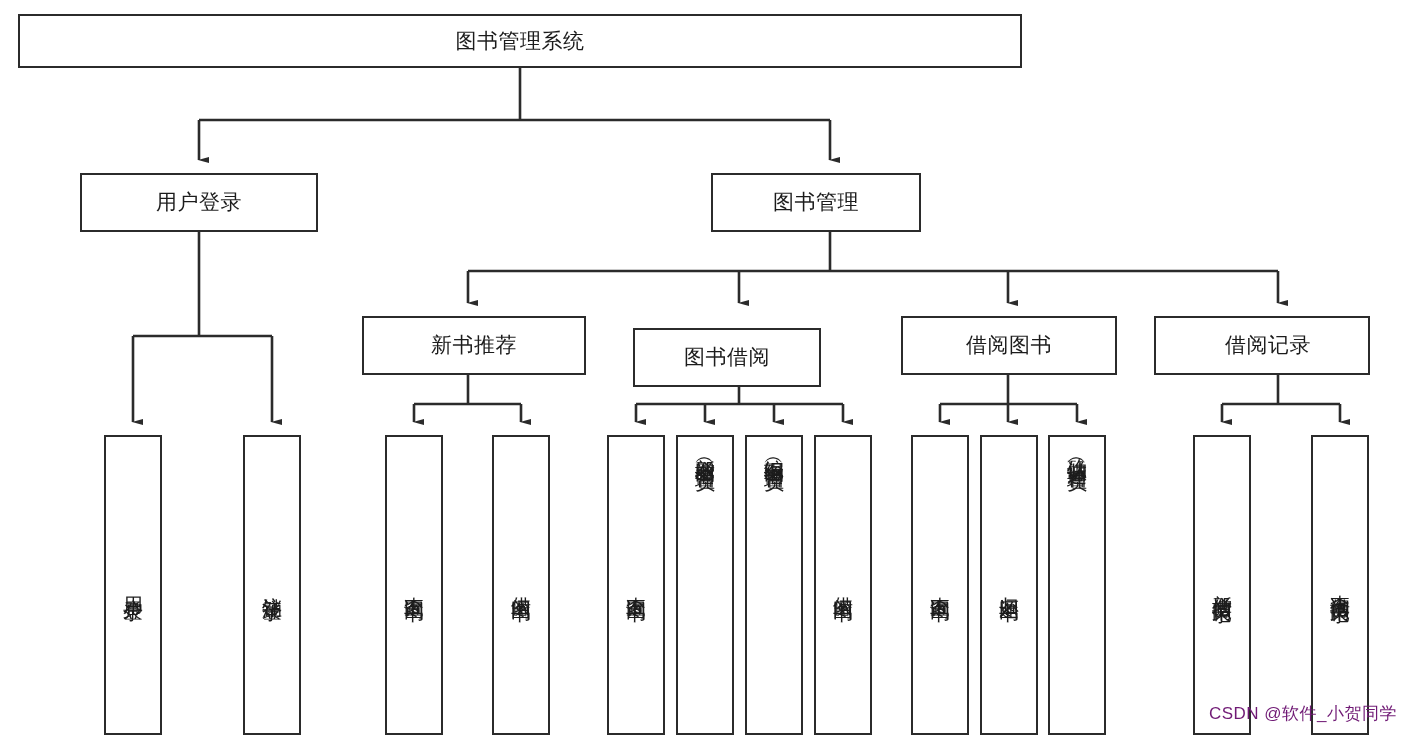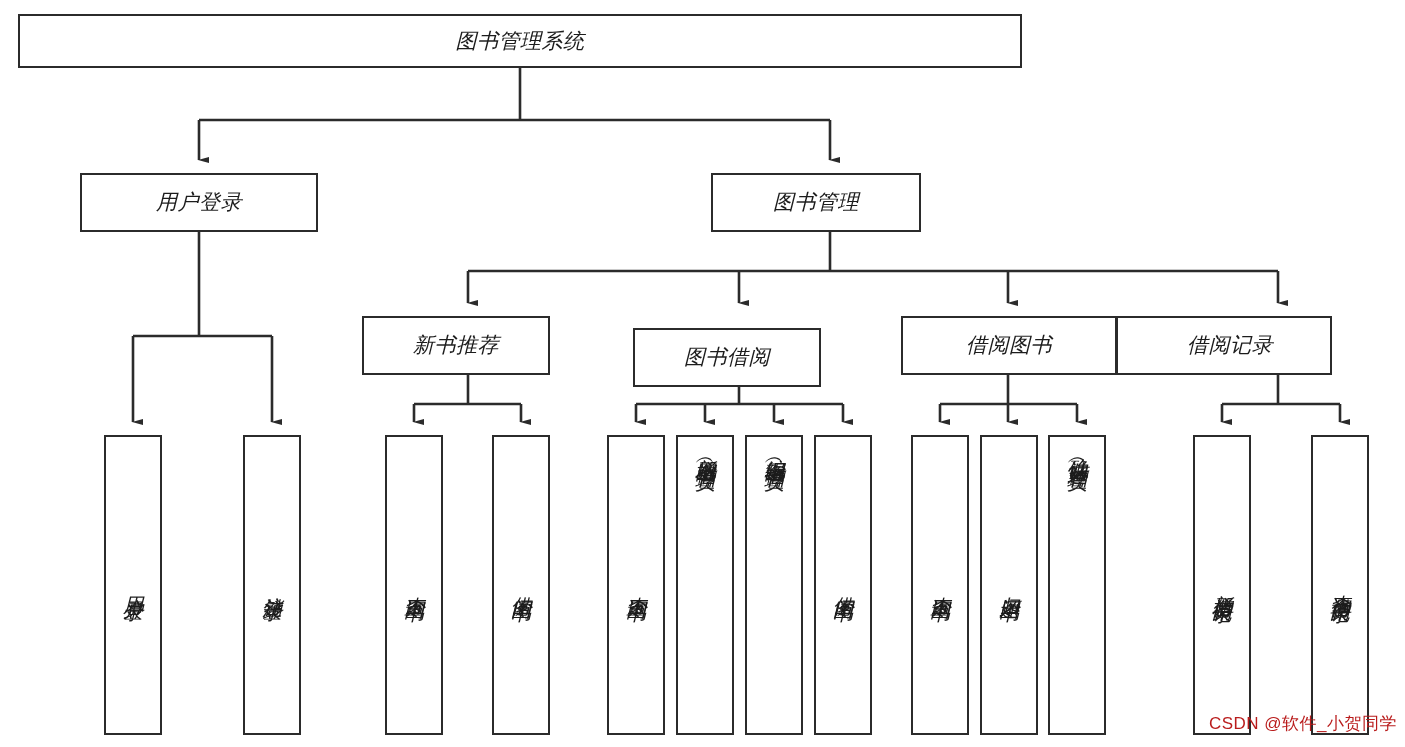--- a/index.html
+++ b/index.html
@@ -37,21 +37,20 @@
     justify-content: center;
     z-index: 2;
   }
   .node-label {
     font-size: 21px;
     line-height: 1.18;
     letter-spacing: 0.5px;
     color: #1c1c1c;
     white-space: nowrap;
     text-align: center;
-    font-style: italic;
   }
   
   .node.h .node-label {
     writing-mode: horizontal-tb;
   }
   
   .node.v {
     align-items: flex-start;
     justify-content: center;
     padding-top: 6px;
@@ -64,23 +63,23 @@
     line-height: 1.05;
     white-space: nowrap;
   }
   .node.v.centered {
     align-items: center;
     padding-top: 0;
   }
   #watermark {
     position: absolute;
     right: 8px;
-    bottom: 12px;
+    bottom: 22px;
     font-size: 17px;
-    color: #b91c1c;
+    color: #701a75;
     letter-spacing: 0.5px;
     z-index: 3;
     white-space: nowrap;
   }
 </style>
 </head>
 <body>
 
 <div id="diagram-root">
 
@@ -138,30 +137,30 @@
     <span class="node-label">图书管理系统</span>
   </div>
 
   <div class="node h" style="left:80px; top:173px; width:238px; height:59px;">
     <span class="node-label">用户登录</span>
   </div>
   <div class="node h" style="left:711px; top:173px; width:210px; height:59px;">
     <span class="node-label">图书管理</span>
   </div>
 
-  <div class="node h" style="left:362px; top:316px; width:188px; height:59px;">
+  <div class="node h" style="left:362px; top:316px; width:224px; height:59px;">
     <span class="node-label">新书推荐</span>
   </div>
   <div class="node h" style="left:633px; top:328px; width:188px; height:59px;">
     <span class="node-label">图书借阅</span>
   </div>
   <div class="node h" style="left:901px; top:316px; width:216px; height:59px;">
     <span class="node-label">借阅图书</span>
   </div>
-  <div class="node h" style="left:1116px; top:316px; width:216px; height:59px;padding-left:12px;">
+  <div class="node h" style="left:1154px; top:316px; width:216px; height:59px;padding-left:12px;">
     <span class="node-label">借阅记录</span>
   </div>
 
   <div class="node v centered" style="left:104px; top:435px; width:58px; height:300px;">
     <span class="node-label">用户登录</span>
   </div>
   <div class="node v centered" style="left:243px; top:435px; width:58px; height:300px;">
     <span class="node-label">注销登录</span>
   </div>
 

